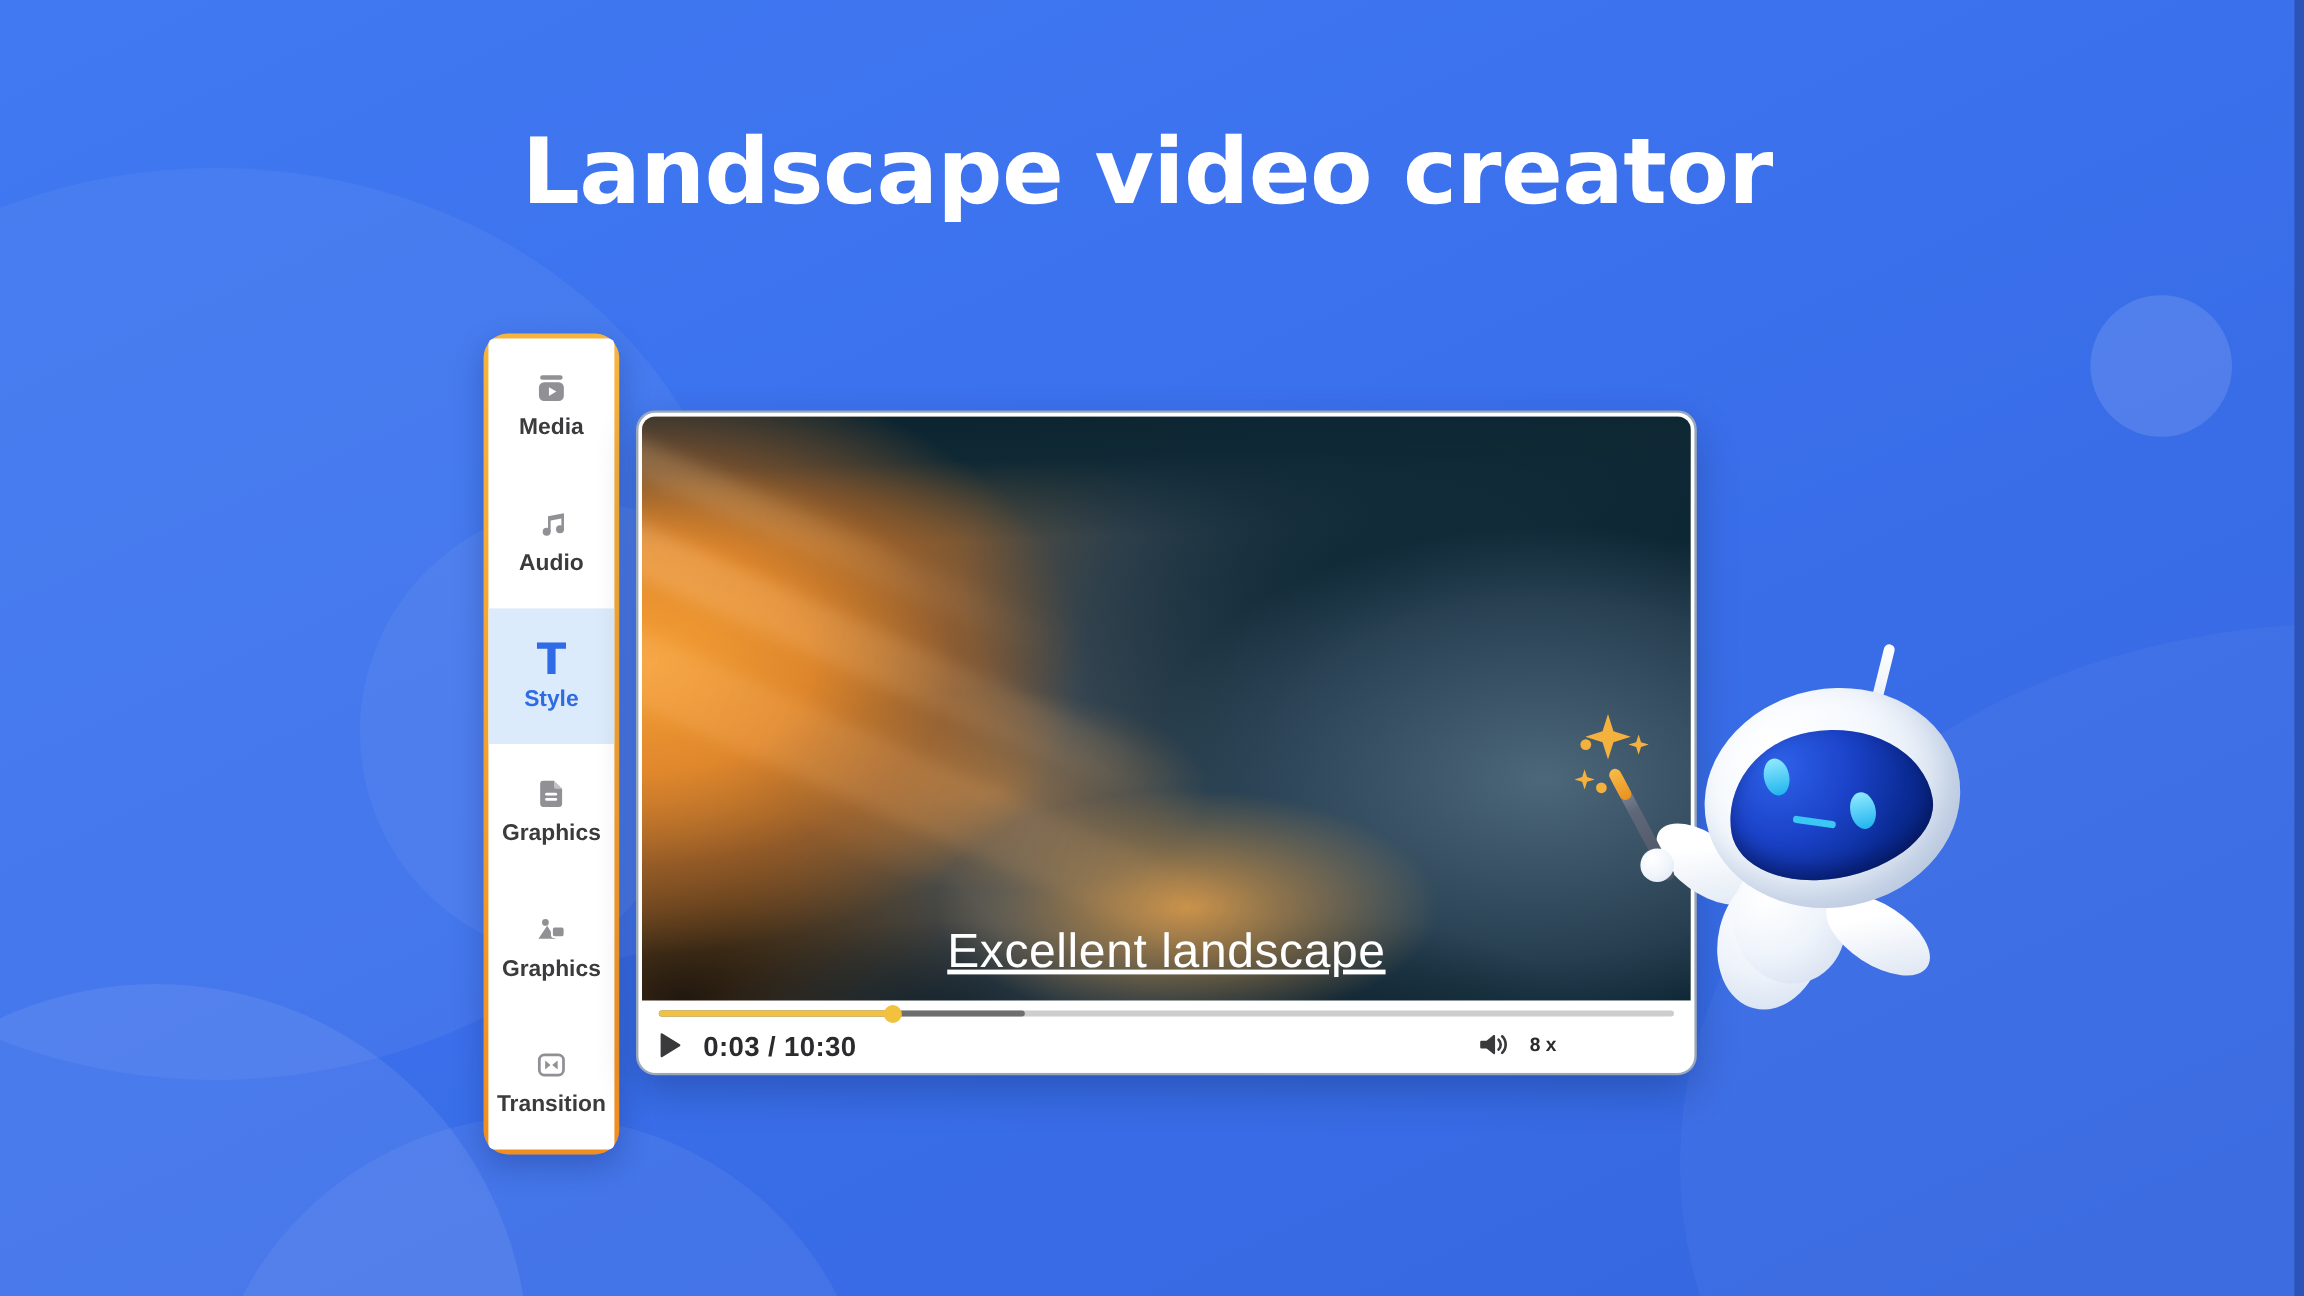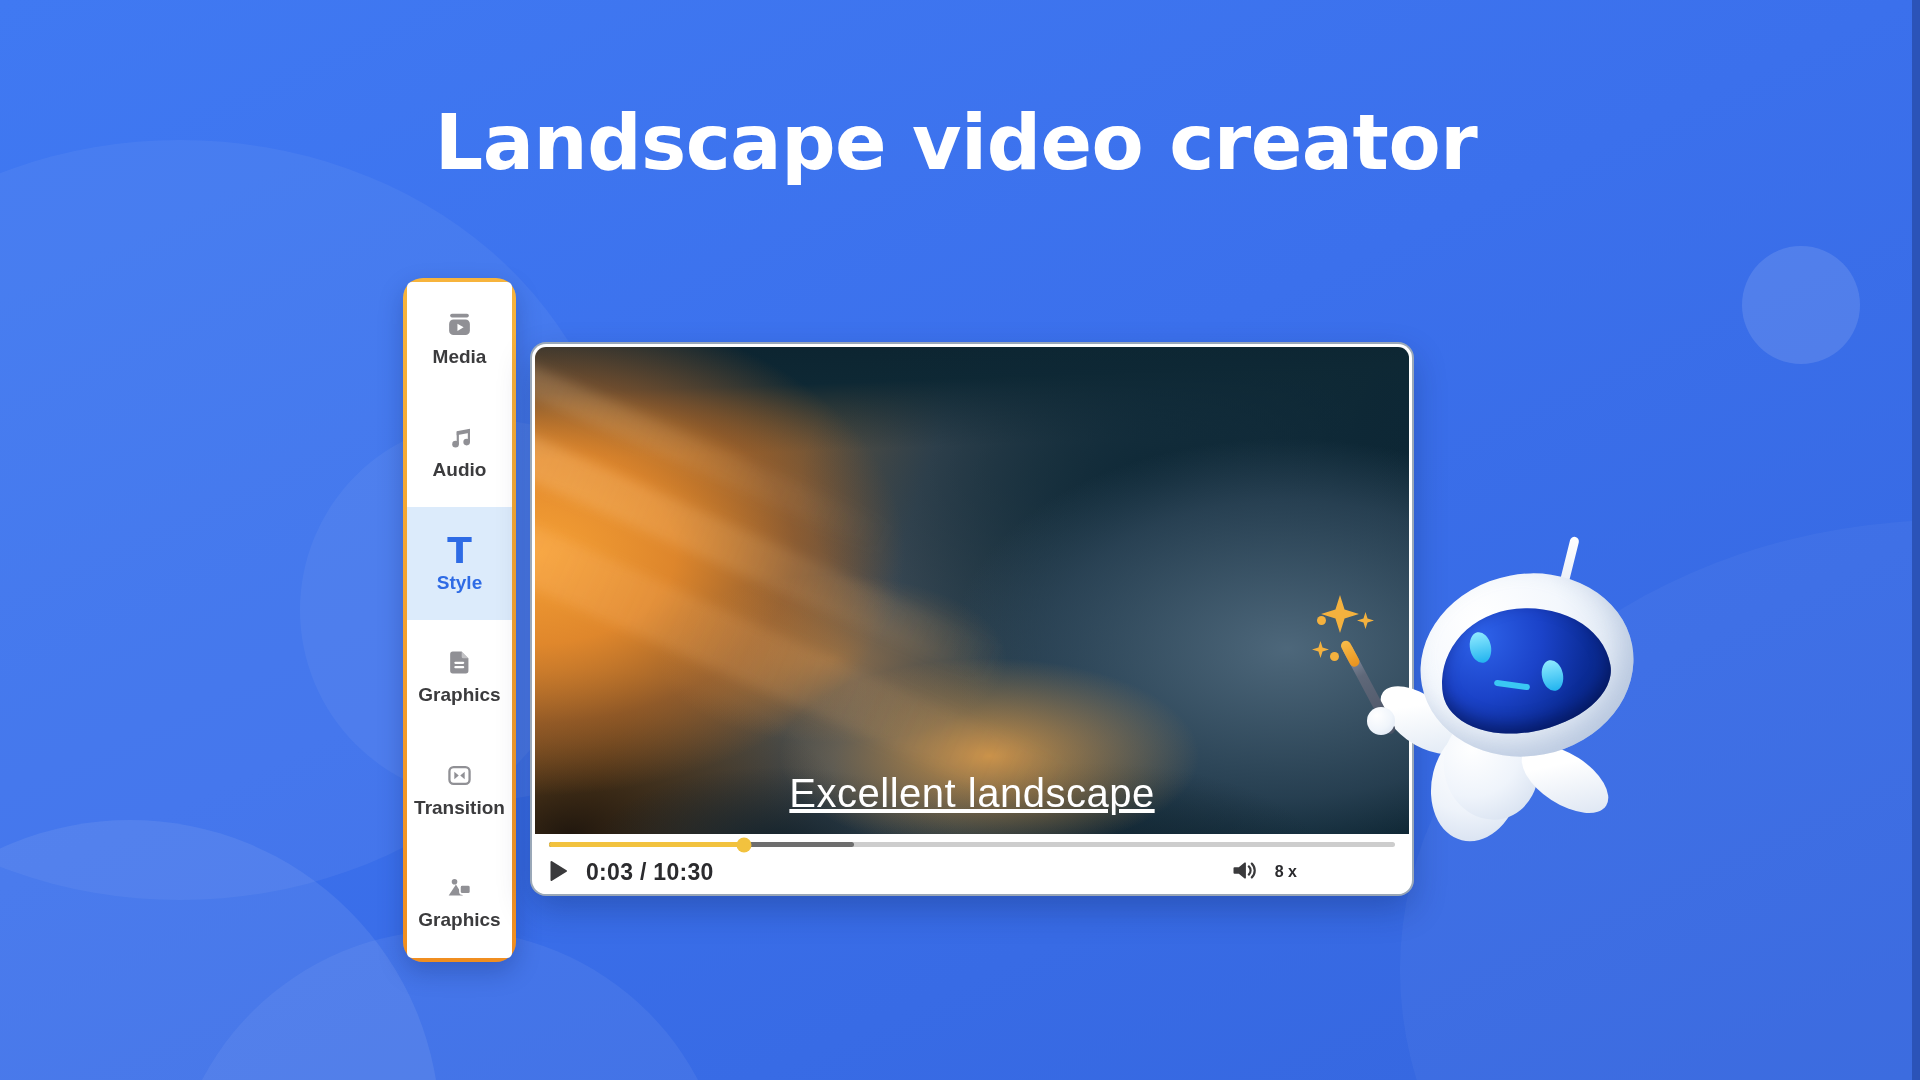--- a/index.html
+++ b/index.html
@@ -160,37 +160,37 @@
               <rect x="8" y="12.2" width="9.6" height="2.2" rx="1.1" fill="#FFFFFF"></rect>
               <rect x="8" y="16.4" width="9.6" height="2.2" rx="1.1" fill="#FFFFFF"></rect>
             </svg>
         </span>
         <span class="side-label">Graphics</span>
       </div>
 
       <div class="side-item">
         <span>
           <svg width="27" height="27" viewBox="0 0 26 26">
+              <circle cx="8.2" cy="7.4" r="2.7"></circle>
+              <path d="M2.6 20.6 L9.6 10.0 L16.2 20.6 Z"></path>
+              <rect x="13.4" y="10.6" width="10.2" height="8.6" rx="2.2" stroke="#FFFFFF" stroke-width="1.6"></rect>
+            </svg>
+        </span>
+        <span class="side-label">Graphics</span>
+      </div>
+
+      <div class="side-item">
+        <span>
+          <svg width="27" height="27" viewBox="0 0 26 26">
               <rect x="3.3" y="4.9" width="19.4" height="16.2" rx="4" fill="none" stroke="currentColor" stroke-width="2.2"></rect>
               <path d="M8 9.3 L12.3 13 L8 16.7 Z"></path>
               <path d="M18 9.3 L13.7 13 L18 16.7 Z"></path>
             </svg>
         </span>
         <span class="side-label">Transition</span>
-      </div>
-
-      <div class="side-item">
-        <span>
-          <svg width="27" height="27" viewBox="0 0 26 26">
-              <circle cx="8.2" cy="7.4" r="2.7"></circle>
-              <path d="M2.6 20.6 L9.6 10.0 L16.2 20.6 Z"></path>
-              <rect x="13.4" y="10.6" width="10.2" height="8.6" rx="2.2" stroke="#FFFFFF" stroke-width="1.6"></rect>
-            </svg>
-        </span>
-        <span class="side-label">Graphics</span>
       </div>
 
     </div>
   </aside>
 
   <div class="player">
     <div class="video">
       <div class="beam beam1"></div>
       <div class="beam beam2"></div>
       <div class="beam beam3"></div>

